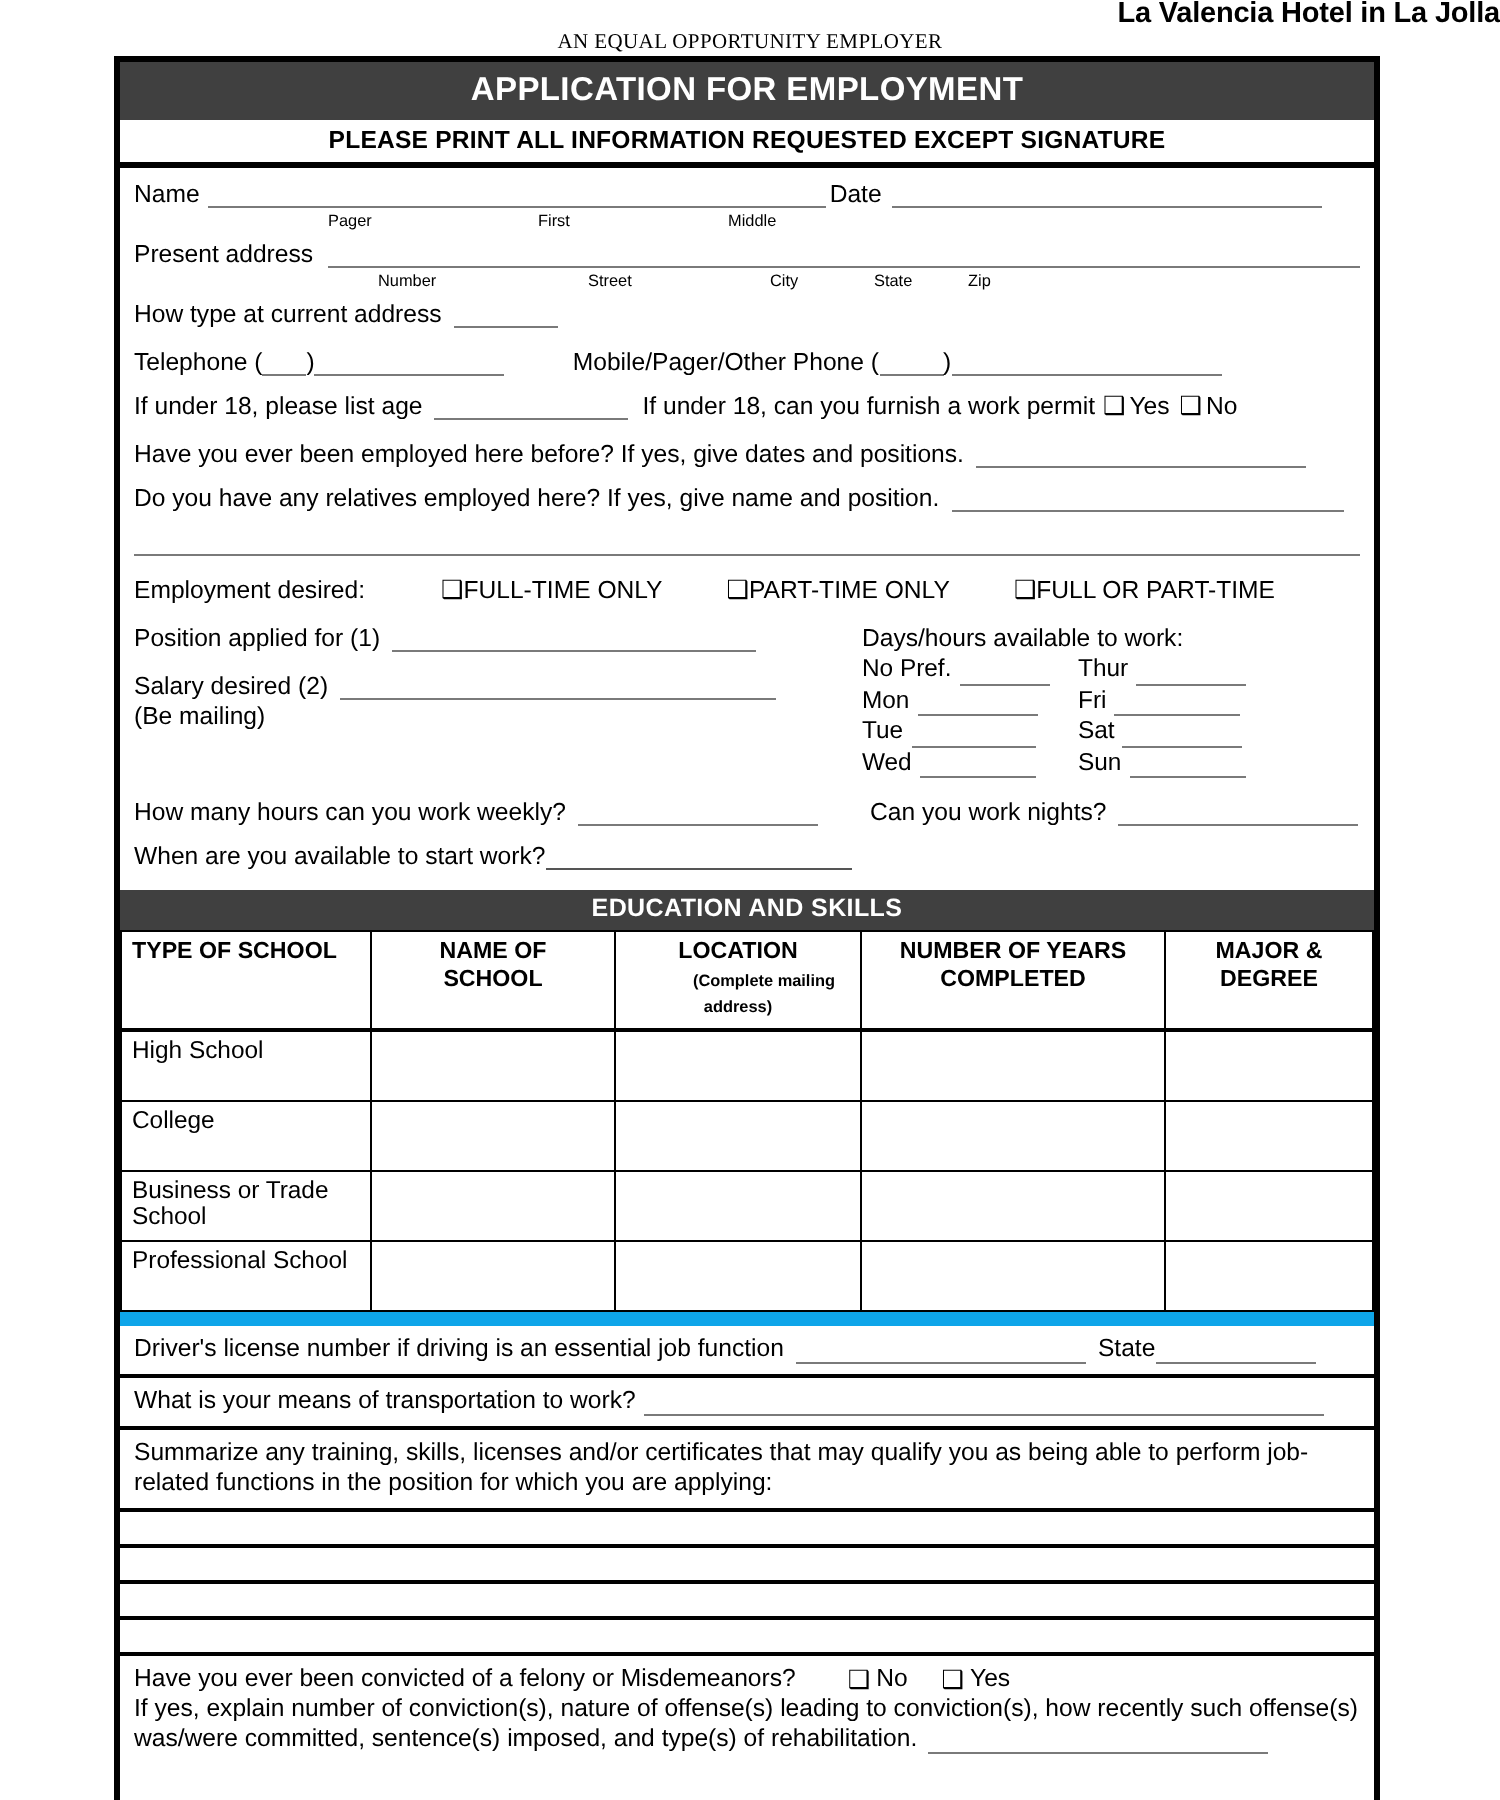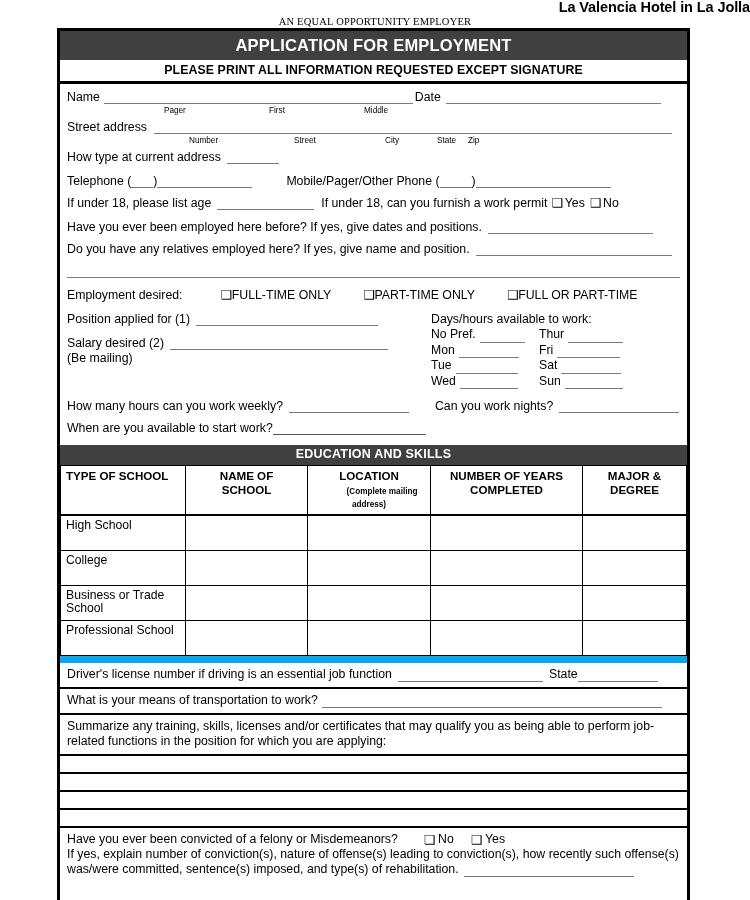--- a/index.html
+++ b/index.html
@@ -211,30 +211,30 @@
 
     <div class="sub-caption">
       <span style="left:97px;">Pager</span>
       <span style="left:202px;">First</span>
       <span style="left:297px;">Middle</span>
     </div>
 
     <div class="gap6"></div>
 
     <div class="row">
-      <span class="lbl">Street address</span>
+      <span class="lbl">Present address</span>
       <span class="rule" style="width:518px;margin-left:7px;"></span>
     </div>
 
     <div class="sub-caption">
       <span style="left:122px;">Number</span>
       <span style="left:227px;">Street</span>
       <span style="left:318px;">City</span>
       <span style="left:370px;">State</span>
-      <span style="left:401px;">Zip</span>
+      <span style="left:417px;">Zip</span>
     </div>
 
     <div class="gap6"></div>
 
     <div class="row">
       <span class="lbl">How type at current address</span>
       <span class="rule" style="width:52px;margin-left:6px;"></span>
     </div>
 
     <div class="gap10"></div>

